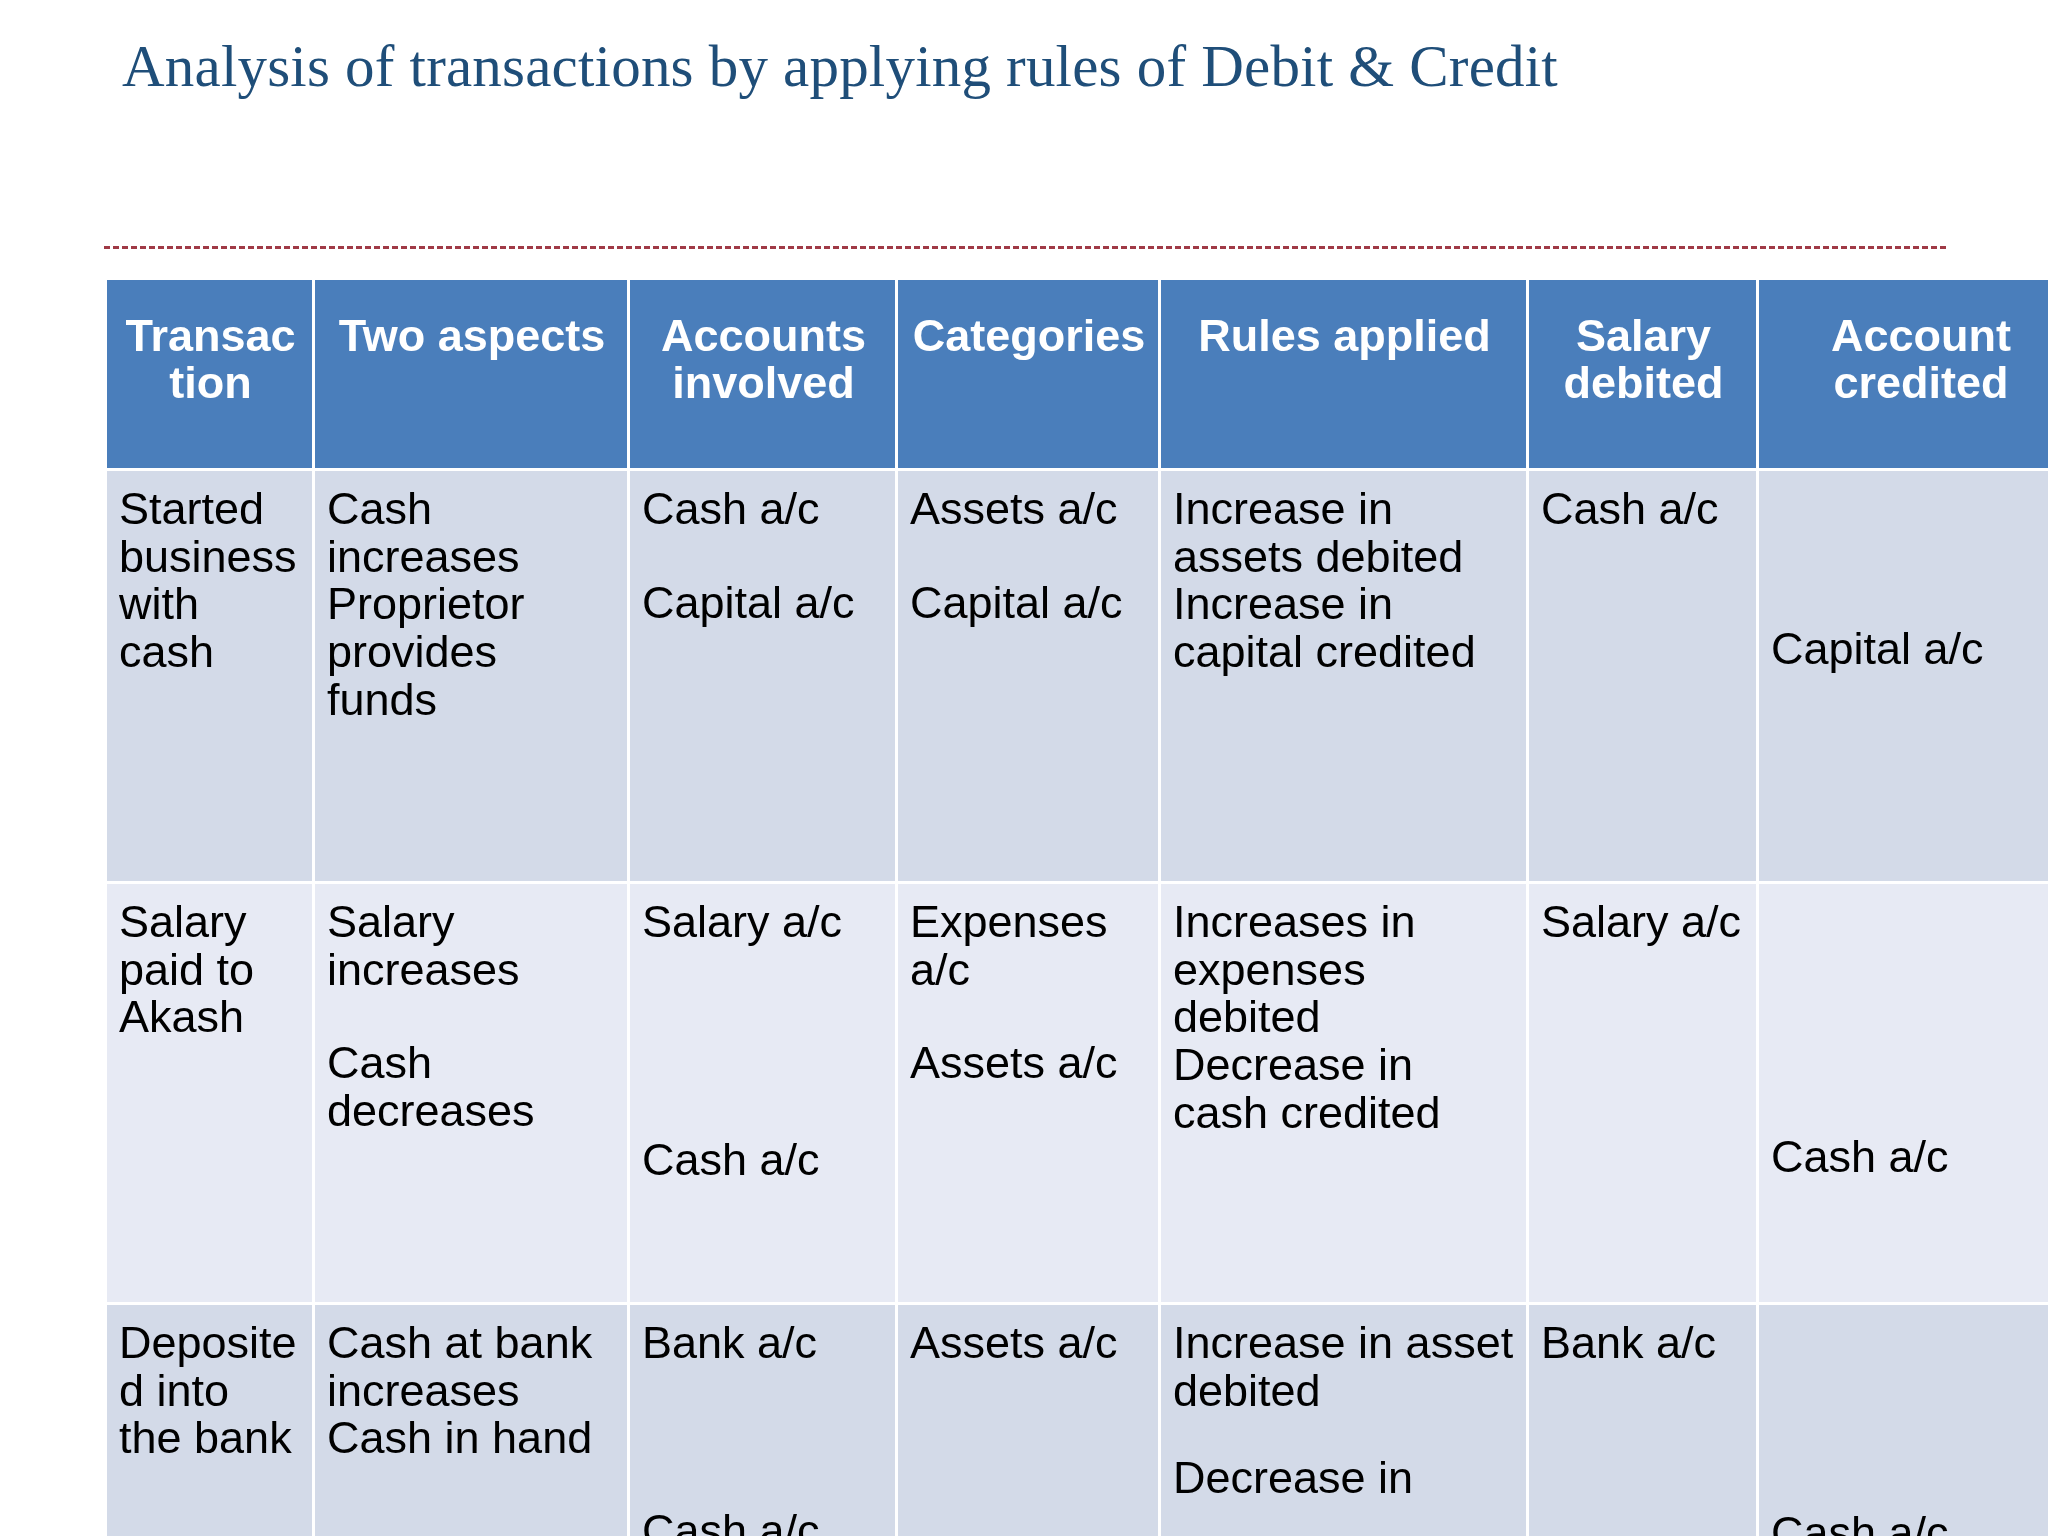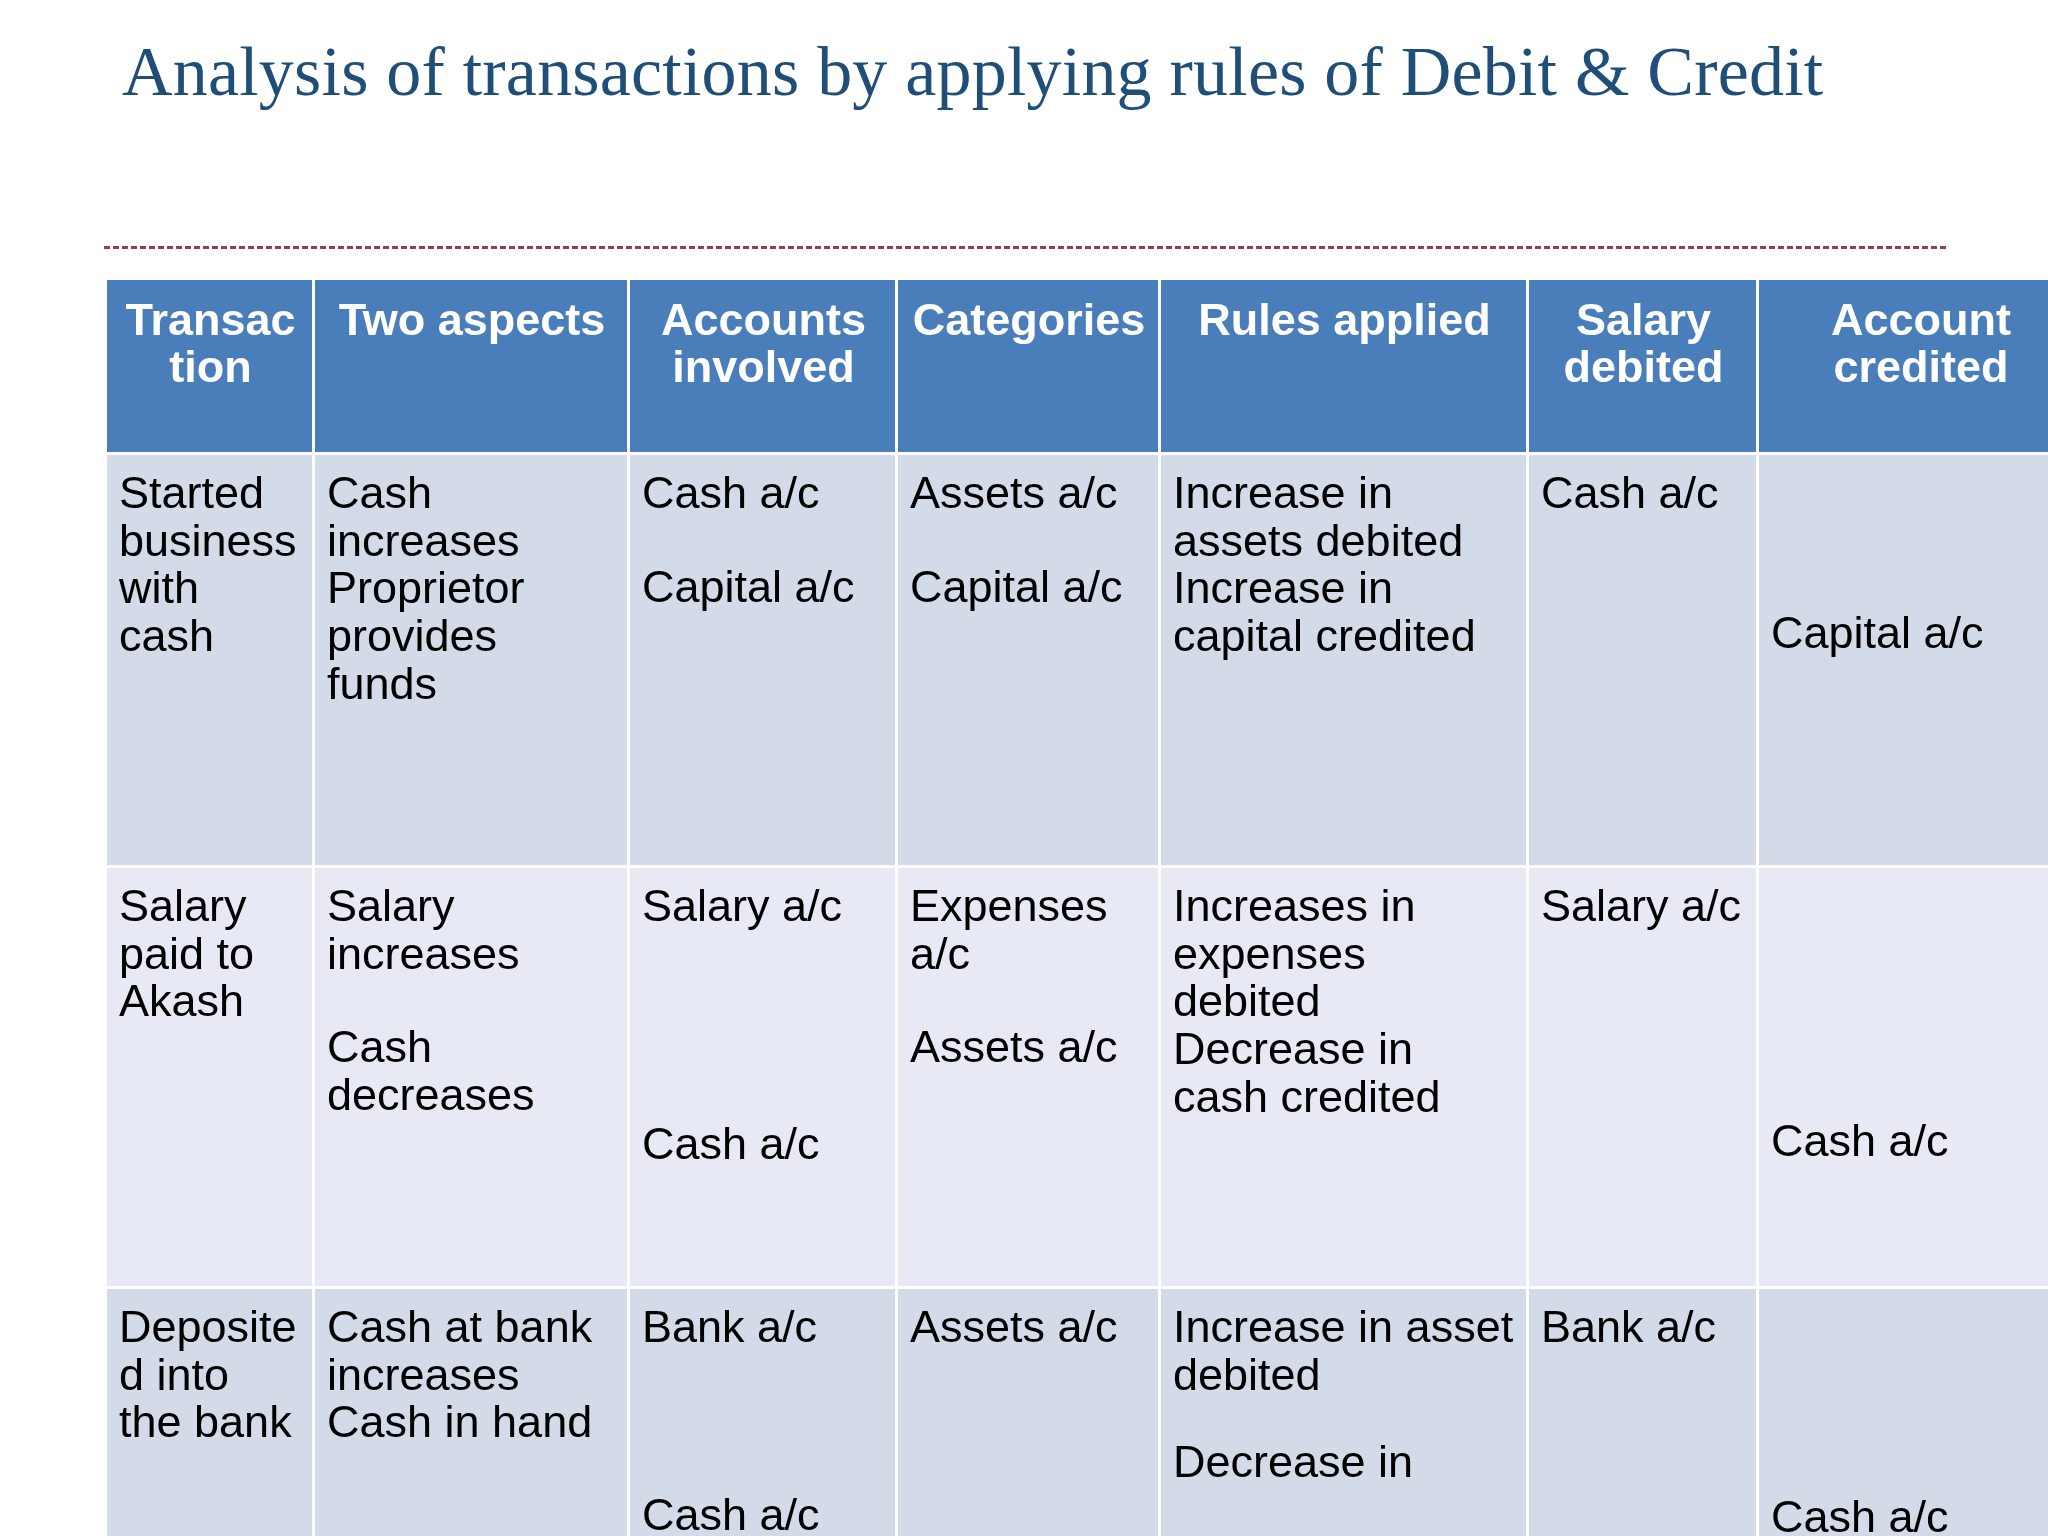--- a/index.html
+++ b/index.html
@@ -22,21 +22,21 @@
     overflow: hidden;
   }
 
   
   .slide-title {
     position: absolute;
     left: 122px;
     top: 36px;
     width: 1830px;
     font-family: "Liberation Serif", serif;
-    font-size: 70px;
+    font-size: 59px;
     line-height: 1.02;
     color: #1F4E79;
     font-weight: 400;
     letter-spacing: 0.2px;
     white-space: pre-wrap;
   }
 
   
   .title-rule {
     position: absolute;
@@ -77,21 +77,21 @@
     word-break: break-word;
     overflow-wrap: anywhere;
     hyphens: none;
   }
   .tbl thead th {
     background: #4A7EBB;
     color: #ffffff;
     font-weight: bold;
     text-align: center;
     vertical-align: top;
-    padding-top: 16px;
+    padding-top: 32px;
     font-size: 45px;
     line-height: 1.05;
     height: 142px;
   }
 
   
   .c0 { width: 183px; }
   .c1 { width: 290px; }
   .c2 { width: 243px; }
   .c3 { width: 238px; margin-left: 11px; }

